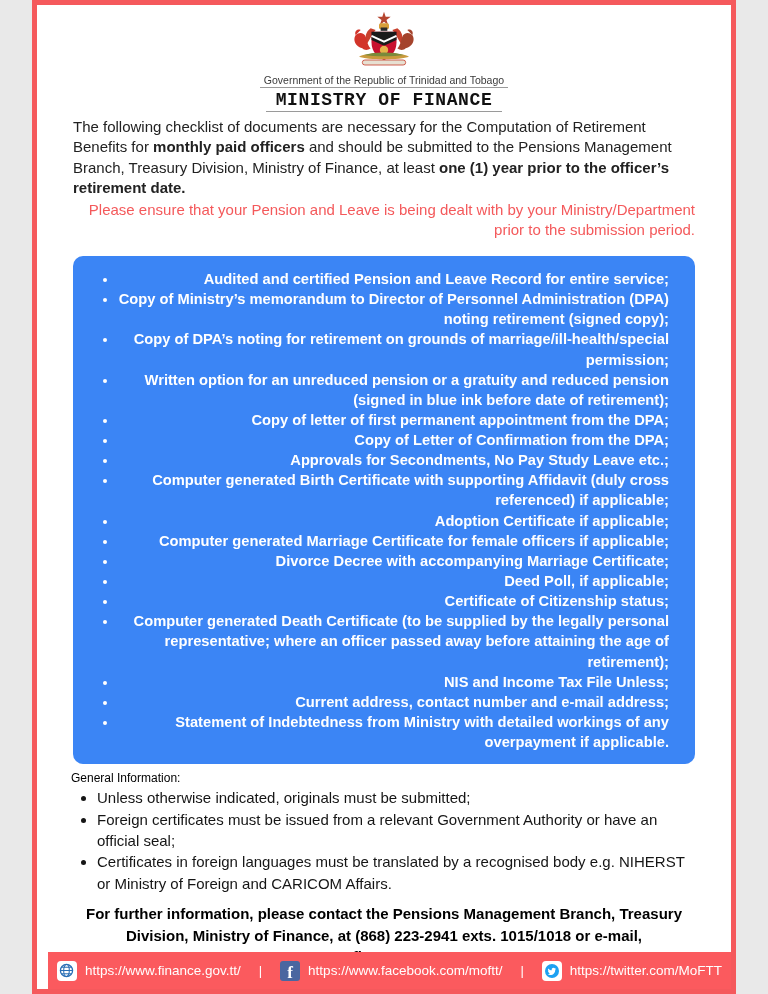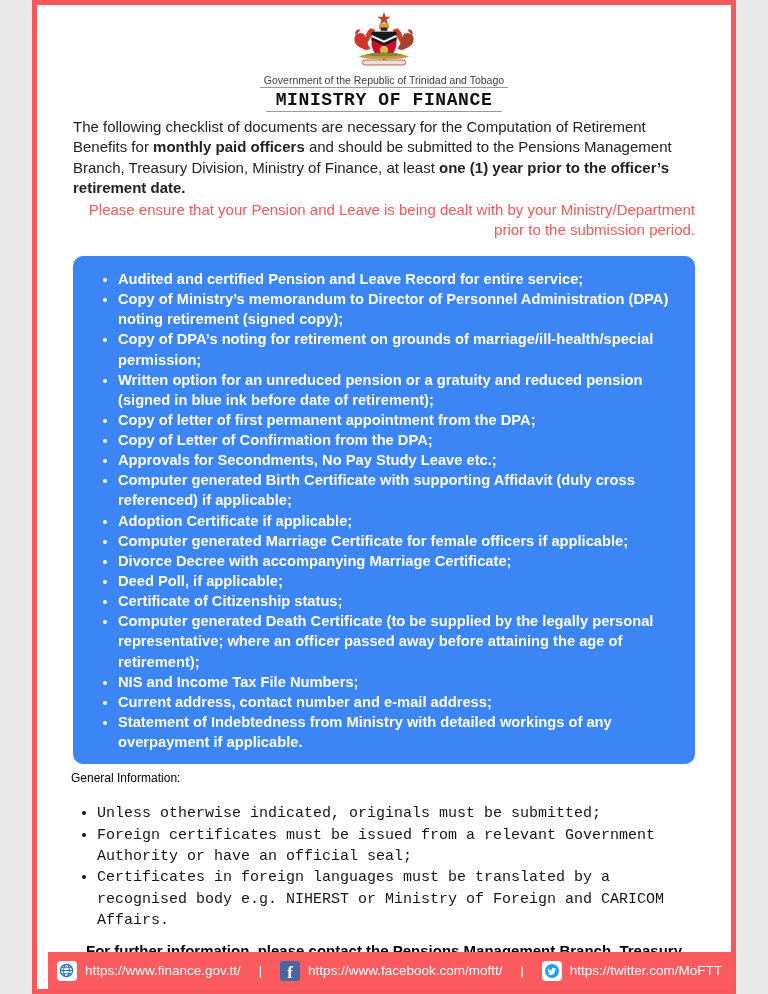--- a/index.html
+++ b/index.html
@@ -31,26 +31,26 @@
   
   .intro { margin:5px 36px 0; font-size:15px; line-height:1.36; color:#222; }
   .warning { margin:1px 36px 0; font-size:15px; line-height:1.38; font-weight:normal; color:#f4595b;text-align:right; }
   
   .checklist-box {
     margin:15px 36px 0; background:#3b85f5; border-radius:10px;
     padding:13px 26px 12px 24px; min-height:492px;
   }
   .checklist-box ul { margin:0; padding-left:21px; }
   .checklist-box li {
-    color:#ffffff; font-weight:bold; font-size:14.7px; line-height:1.37;
+    color:#ffffff; font-weight:bold; font-size:14.7px; line-height:1.37;text-align:right;
   }
   
   .general { margin:7px 34px 0; }
   .general-heading { font-size:12px; font-weight:normal; color:#000; }
-  .general ul { margin:18px 0 0; padding-left:26px;font-family:Liberation Mono, monospace; }
+  .general ul { margin:2px 0 0; padding-left:26px; }
   .general li { font-size:15px; line-height:1.42; color:#151515; }
   
   .contact {
     margin:9px 42px 0; text-align:center; font-weight:bold;
     font-size:15px; line-height:1.45; color:#000;
   }
   
   .social-bar {
     position:absolute; left:11px; right:0; bottom:0; height:37px;
     background:#fb5a5e; display:flex; align-items:center; justify-content:center;
@@ -121,21 +121,21 @@
         <li>Copy of letter of first permanent appointment from the DPA;</li>
         <li>Copy of Letter of Confirmation from the DPA;</li>
         <li>Approvals for Secondments, No Pay Study Leave etc.;</li>
         <li>Computer generated Birth Certificate with supporting Affidavit (duly cross referenced) if applicable;</li>
         <li>Adoption Certificate if applicable;</li>
         <li>Computer generated Marriage Certificate for female officers if applicable;</li>
         <li>Divorce Decree with accompanying Marriage Certificate;</li>
         <li>Deed Poll, if applicable;</li>
         <li>Certificate of Citizenship status;</li>
         <li>Computer generated Death Certificate (to be supplied by the legally personal representative; where an officer passed away before attaining the age of retirement);</li>
-        <li>NIS and Income Tax File Numbers;</li>
+        <li>NIS and Income Tax File Unless;</li>
         <li>Current address, contact number and e-mail address;</li>
         <li>Statement of Indebtedness from Ministry with detailed workings of any overpayment if applicable.</li>
       </ul>
   </div>
 
   <div class="general">
     <div class="general-heading">General Information:</div>
     <ul>
         <li>Unless otherwise indicated, originals must be submitted;</li>
         <li>Foreign certificates must be issued from a relevant Government Authority or have an official seal;</li>

